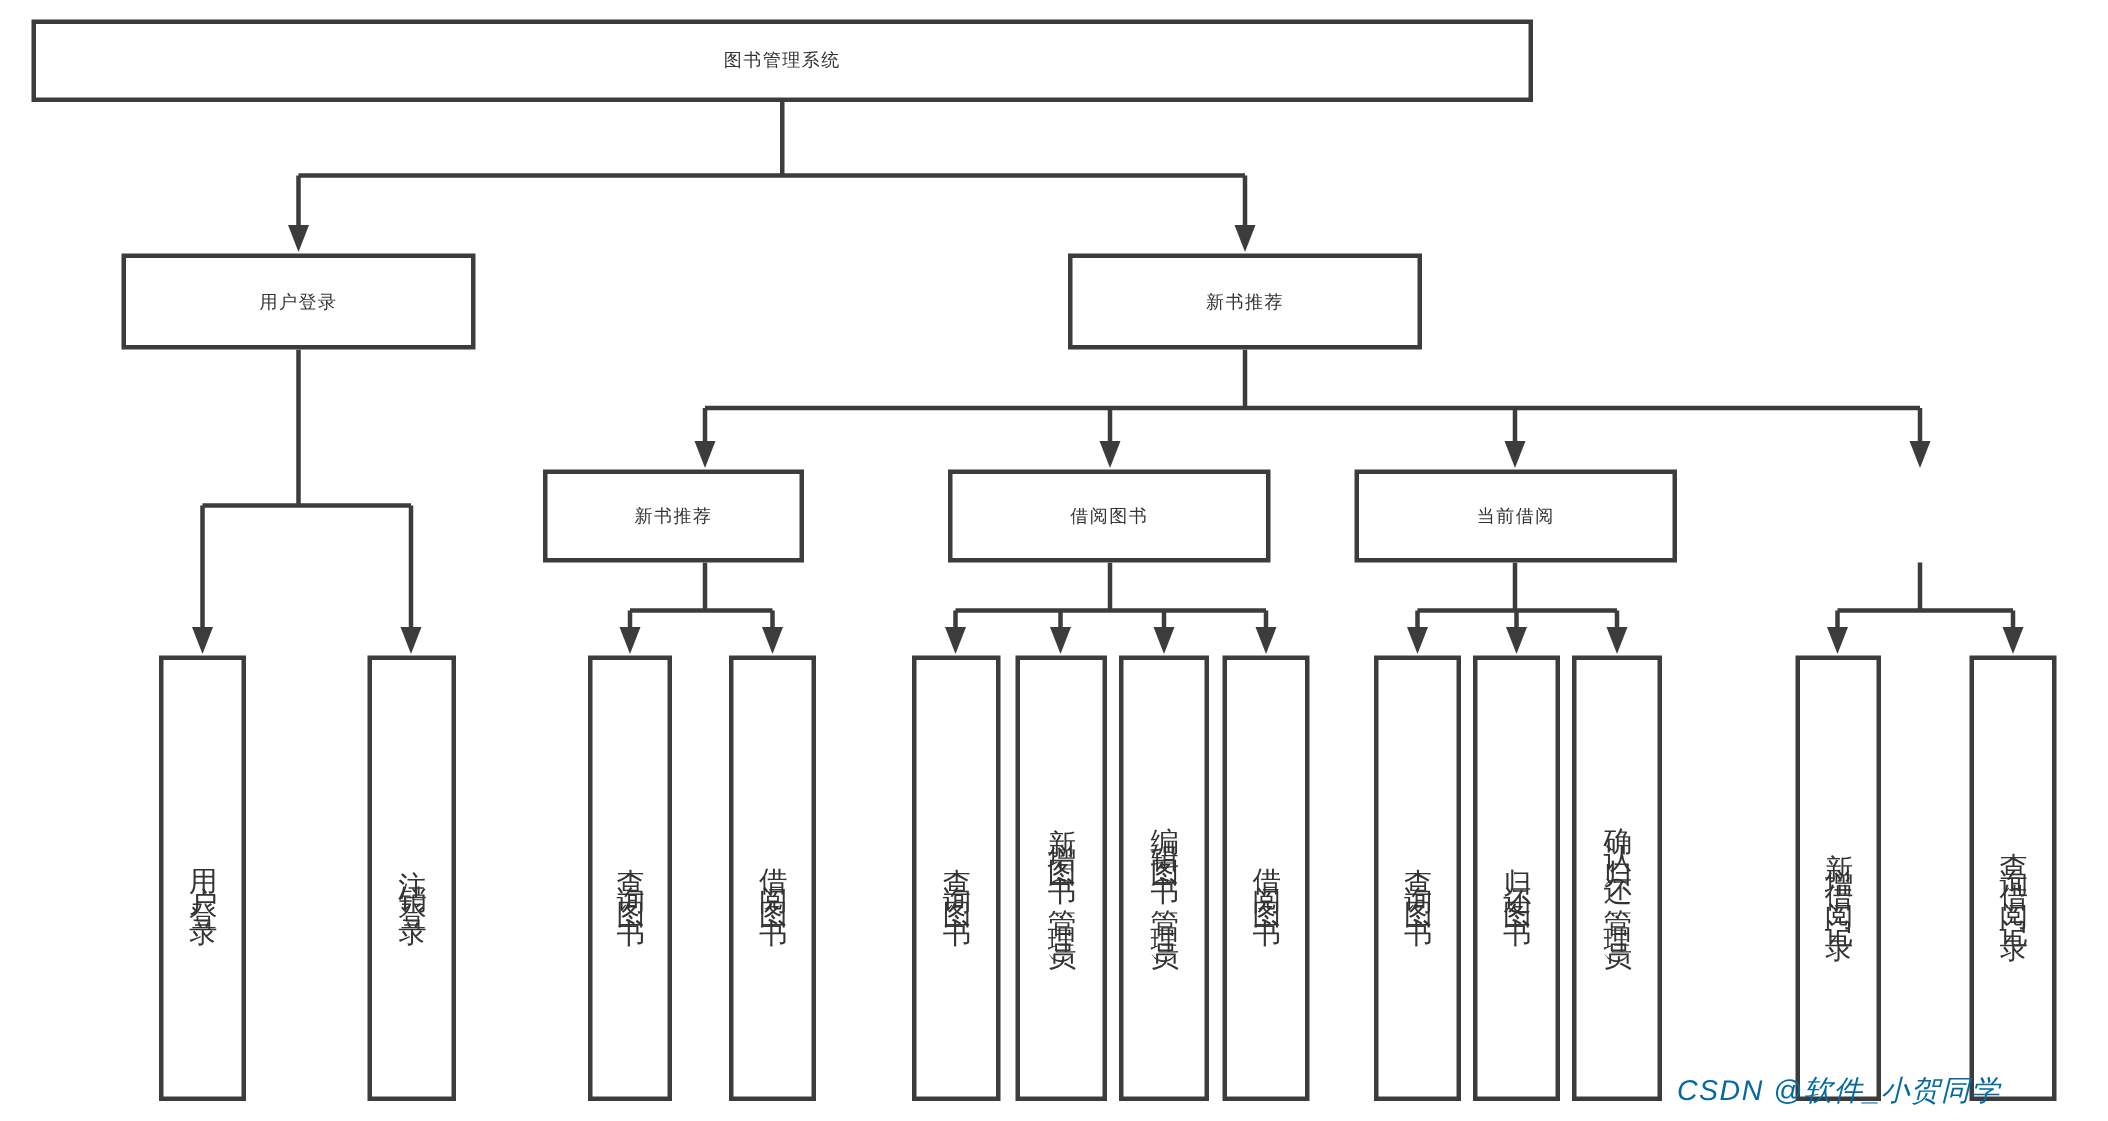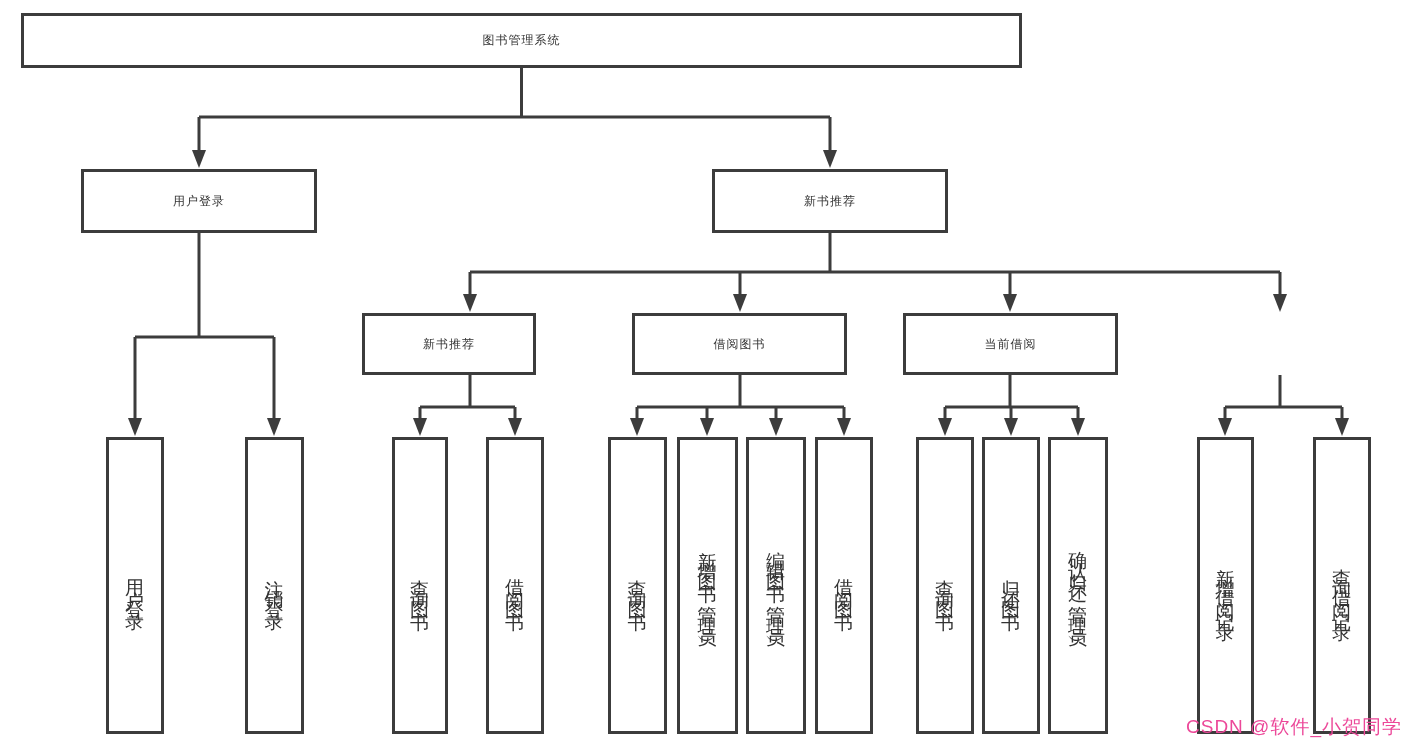--- a/index.html
+++ b/index.html
@@ -13,22 +13,22 @@
     display:flex;align-items:center;justify-content:center;
     font-size:12px;letter-spacing:1px;color:#333333;
   }
   .vbox{
     position:absolute;box-sizing:border-box;border:3px solid #3c3c3c;background:#ffffff;
     display:flex;align-items:center;justify-content:center;
     writing-mode:vertical-rl;text-orientation:mixed;
     font-size:19px;letter-spacing:11px;color:#333333;line-height:1;
   }
   #watermark{
-    position:absolute;left:1186px;top:714px;font-size:19px;letter-spacing:1px;
-    color:#ec4899;white-space:nowrap;z-index:5;
+    position:absolute;left:1118px;top:714px;font-size:19px;letter-spacing:1px;
+    color:#0369a1;white-space:nowrap;z-index:5;font-style:italic;
   }
   
   #n-root{left:21px;top:13px;width:1001px;height:55px;}
   #n-login{left:81px;top:169px;width:236px;height:64px;}
   #n-mgmt{left:712px;top:169px;width:236px;height:64px;}
   #n-recommend{left:362px;top:313px;width:174px;height:62px;}
   #n-borrowmod{left:632px;top:313px;width:215px;height:62px;}
   #n-current{left:903px;top:313px;width:215px;height:62px;}
   #n-records{left:1173px;top:313px;width:215px;height:62px;}
   #l-login{left:106px;top:437px;width:58px;height:297px;}

